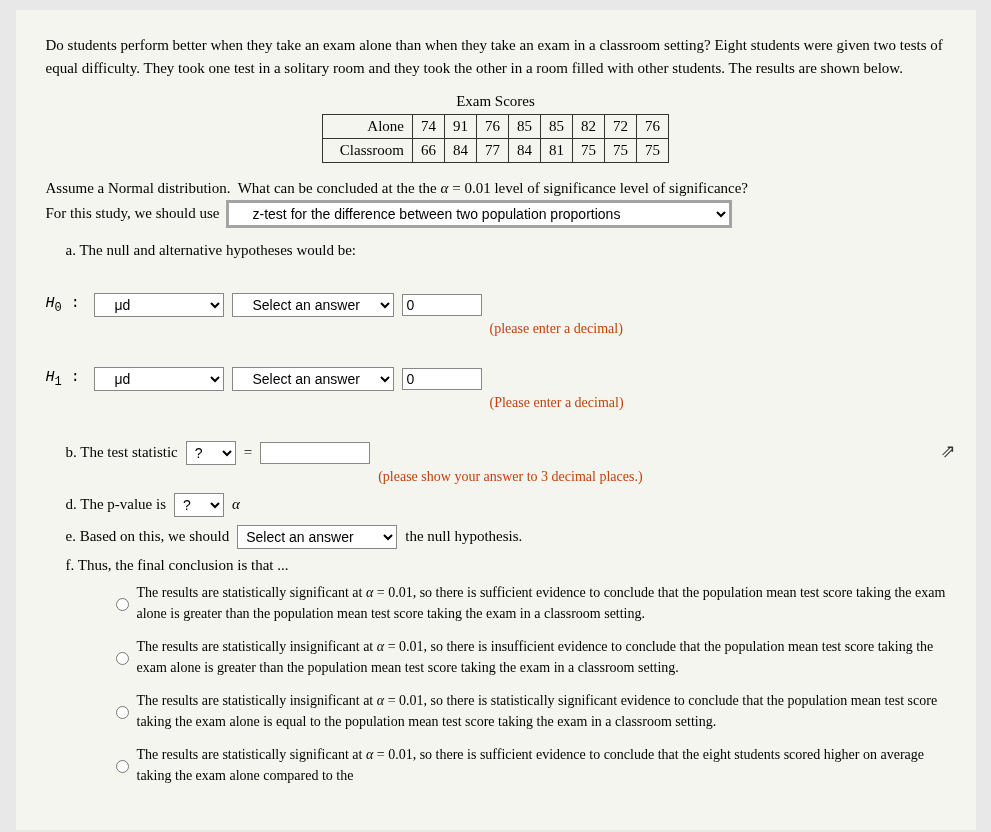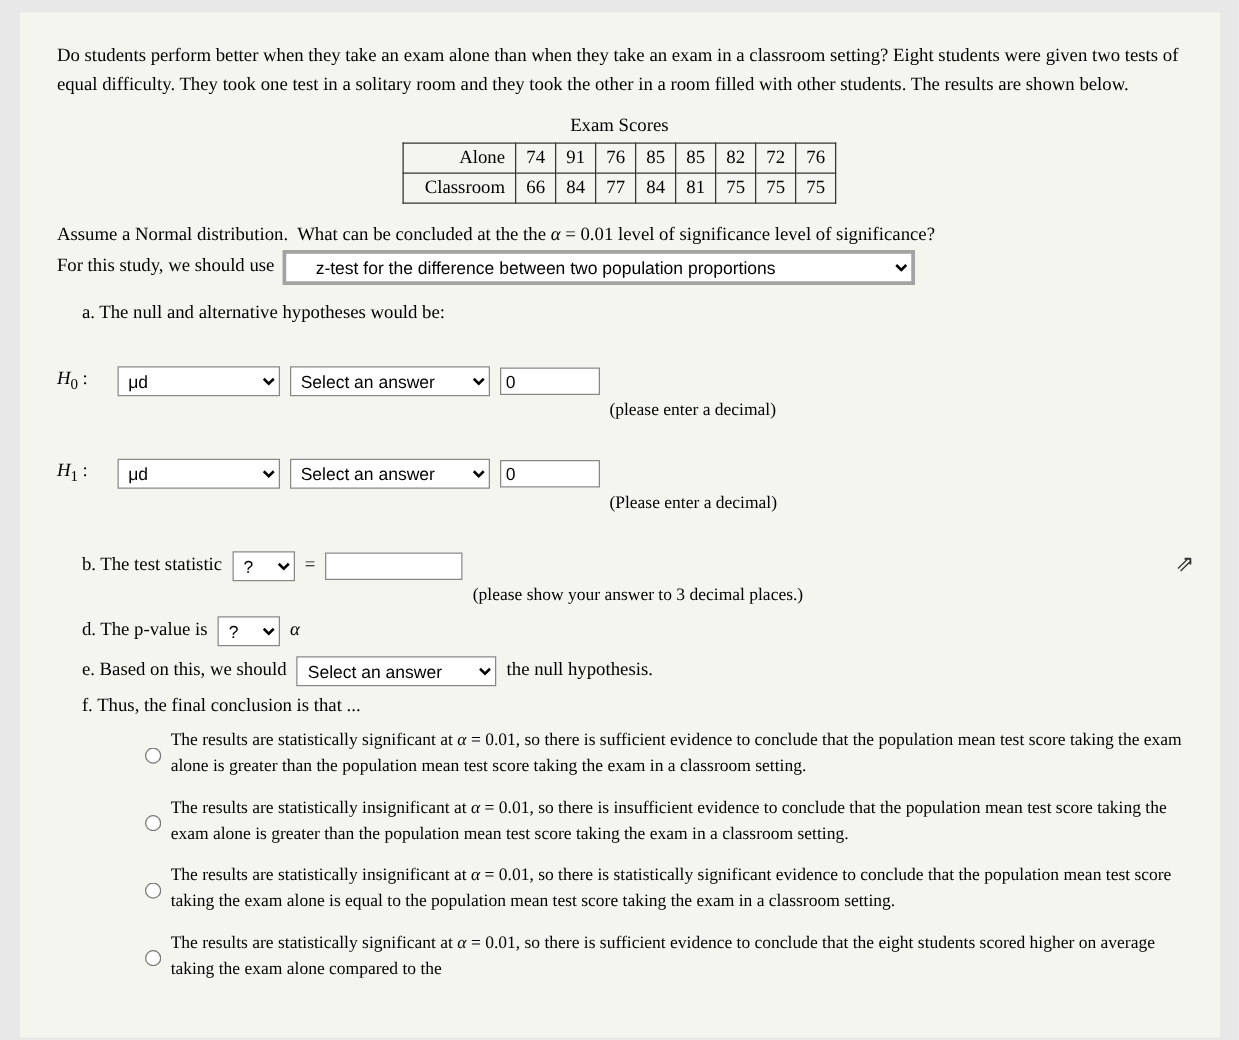--- a/index.html
+++ b/index.html
@@ -76,46 +76,47 @@
       display: flex;
       align-items: center;
       gap: 8px;
       margin-bottom: 10px;
       margin-left: 0px;
       font-size: 15px;
     }
     .hypothesis-label {
       font-size: 15px;
       min-width: 40px;
+      font-family: Liberation Mono, monospace;
     }
     .hypothesis-label sub {
       font-size: 12px;
     }
     .hypothesis-row select {
       font-size: 14px;
-      padding: 2px 4px;
+      padding: 2px 16px;
       border: 1px solid #888;
       background: white;
     }
     .hypothesis-row select.short-select {
       min-width: 130px;
     }
     .hypothesis-row select.answer-select {
       min-width: 160px;
     }
     .hypothesis-row input[type="text"] {
       width: 80px;
       border: 1px solid #888;
       padding: 2px 4px;
       font-size: 14px;
       background: white;
     }
     .decimal-note {
       font-size: 14px;
-      color: #000000;
+      color: #c2410c;
       margin-top: 48px;
     }
     .parts-section {
       margin-left: 20px;
     }
     .part-row {
       display: flex;
       align-items: center;
       gap: 8px;
       margin-bottom: 8px;

